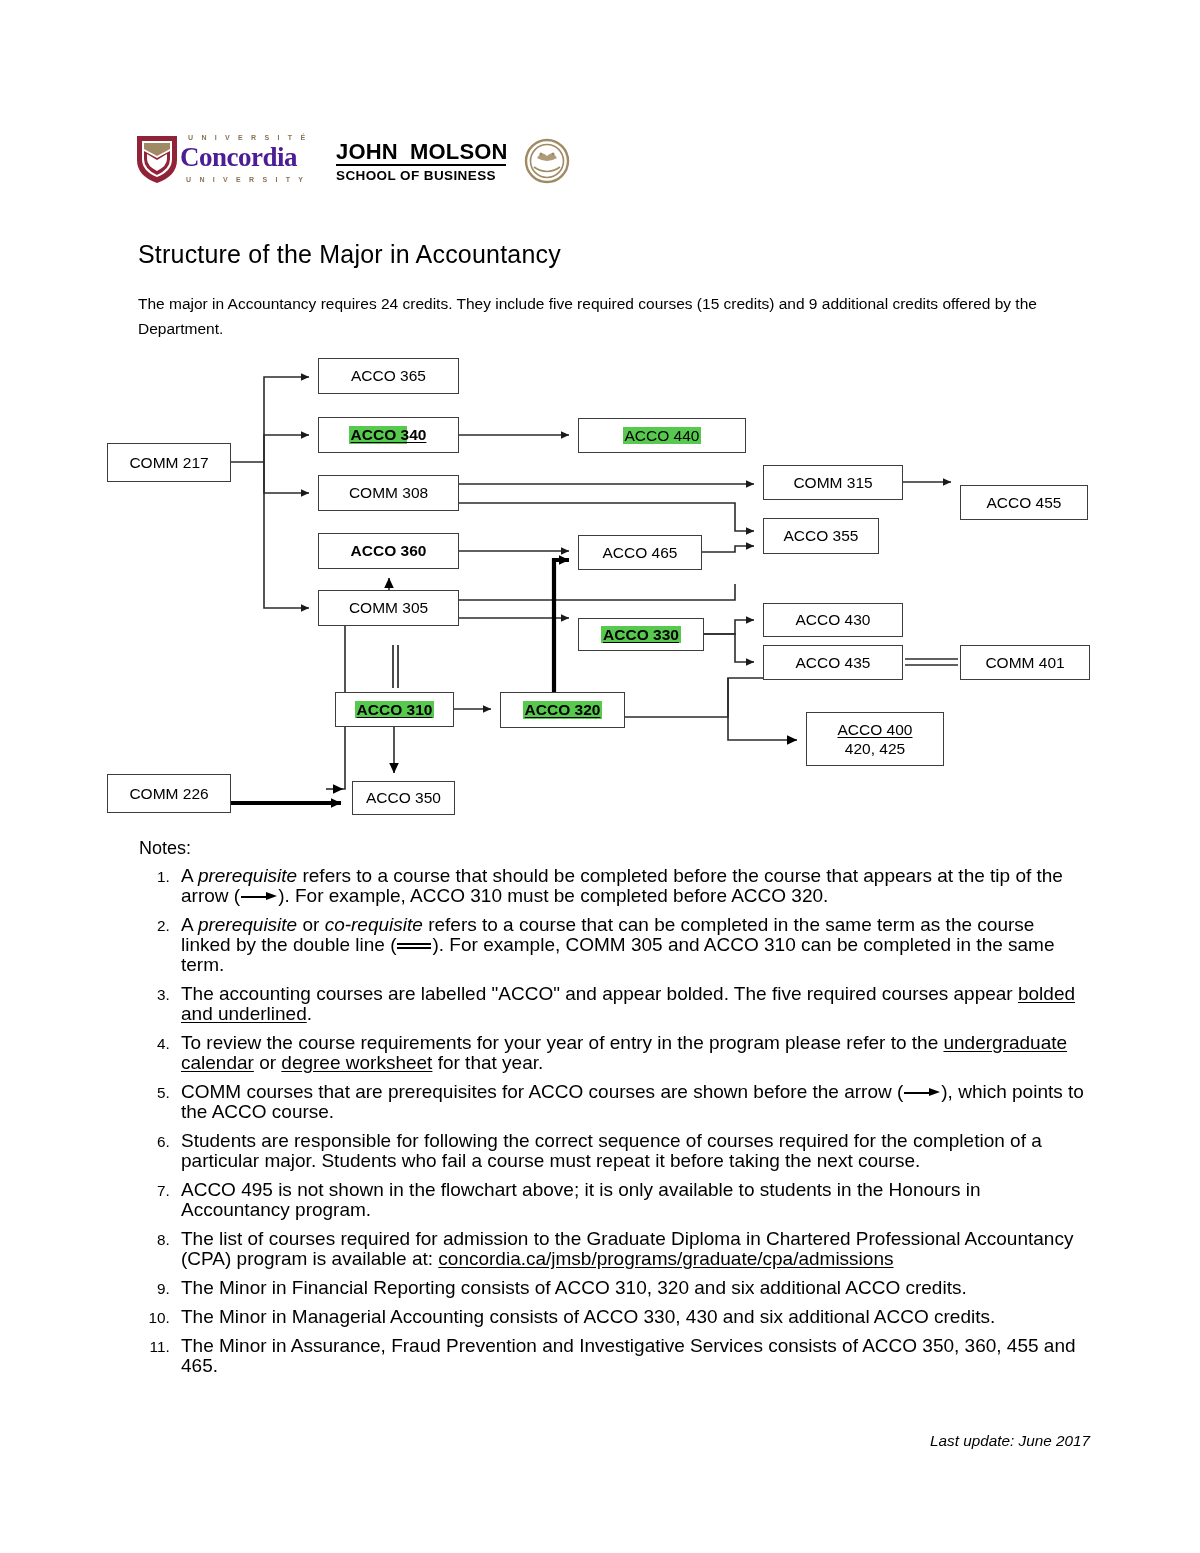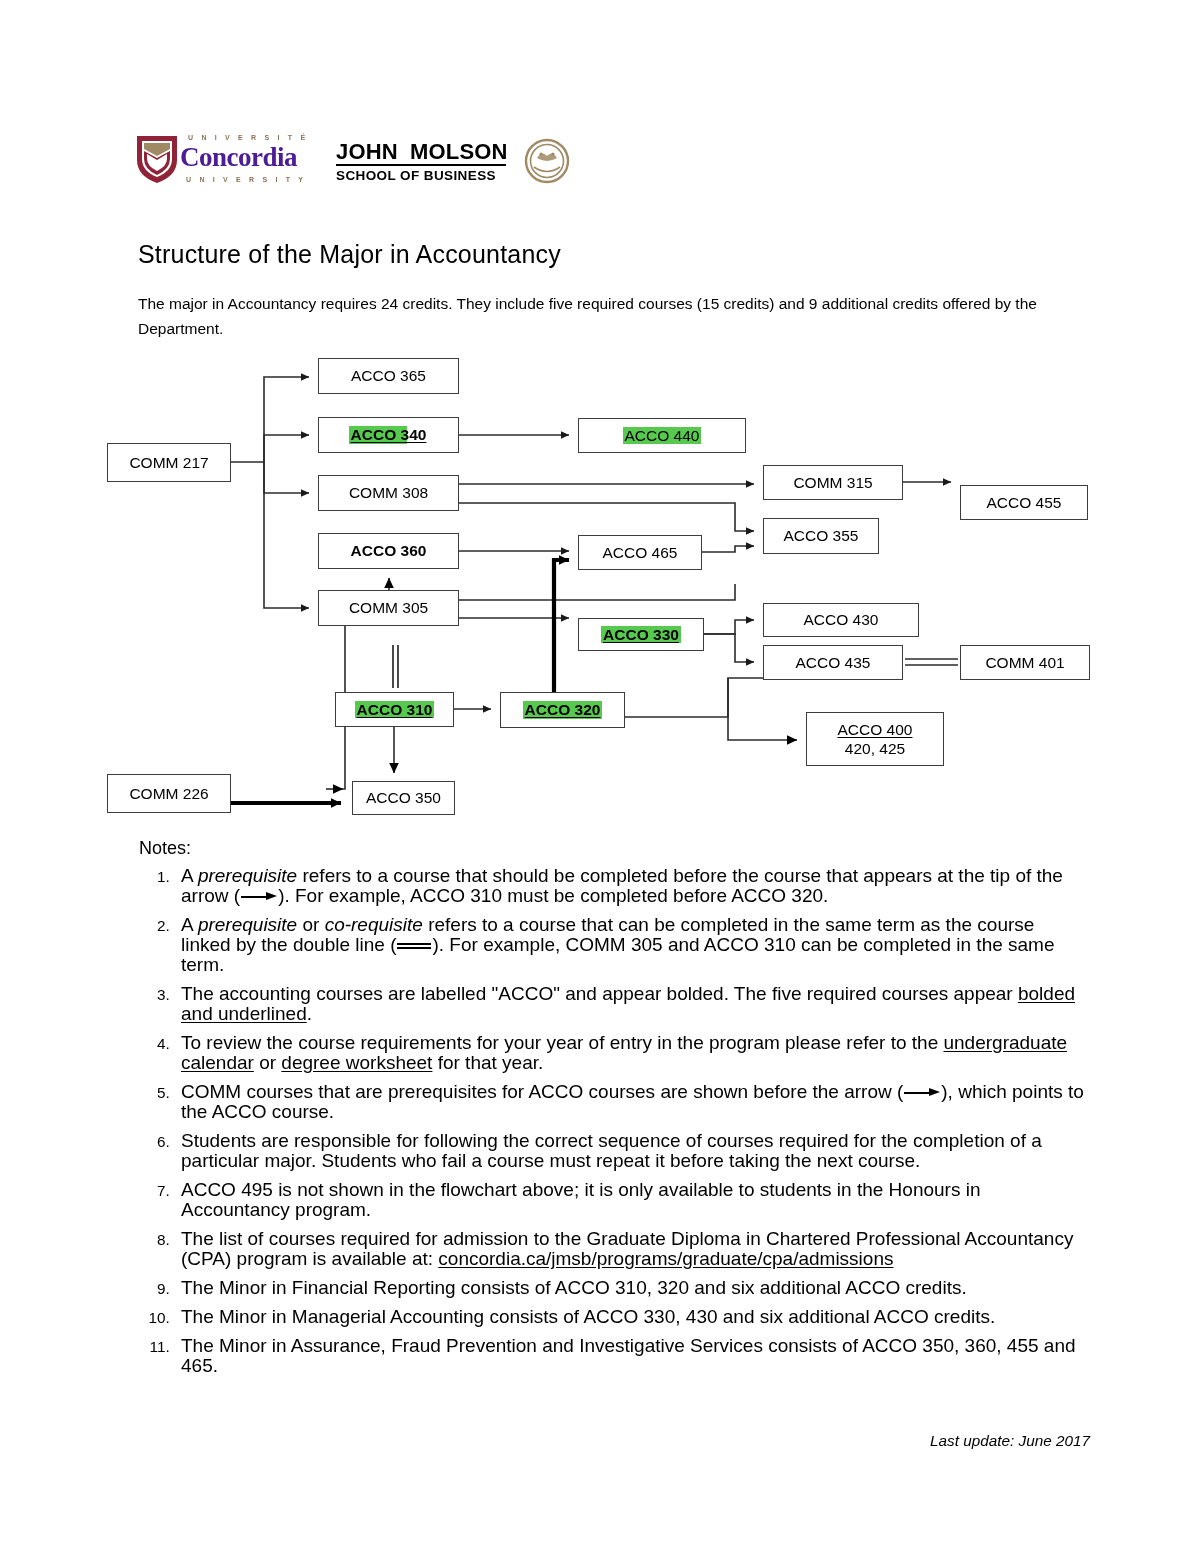--- a/index.html
+++ b/index.html
@@ -200,21 +200,21 @@
   </div>
 
 <div class="node" style="left:318px;top:590px;width:141px;height:36px;">
   <span class="lbl">COMM 305</span>
   </div>
 
 <div class="node hl bold ul" style="left:578px;top:618px;width:126px;height:33px;">
   <span class="lbl">ACCO 330</span>
   </div>
 
-<div class="node" style="left:763px;top:603px;width:156px;height:34px;">
+<div class="node" style="left:763px;top:603px;width:140px;height:34px;">
   <span class="lbl">ACCO 430</span>
   </div>
 
 <div class="node" style="left:763px;top:645px;width:140px;height:35px;">
   <span class="lbl">ACCO 435</span>
   </div>
 
 <div class="node" style="left:960px;top:645px;width:130px;height:35px;">
   <span class="lbl">COMM 401</span>
   </div>

